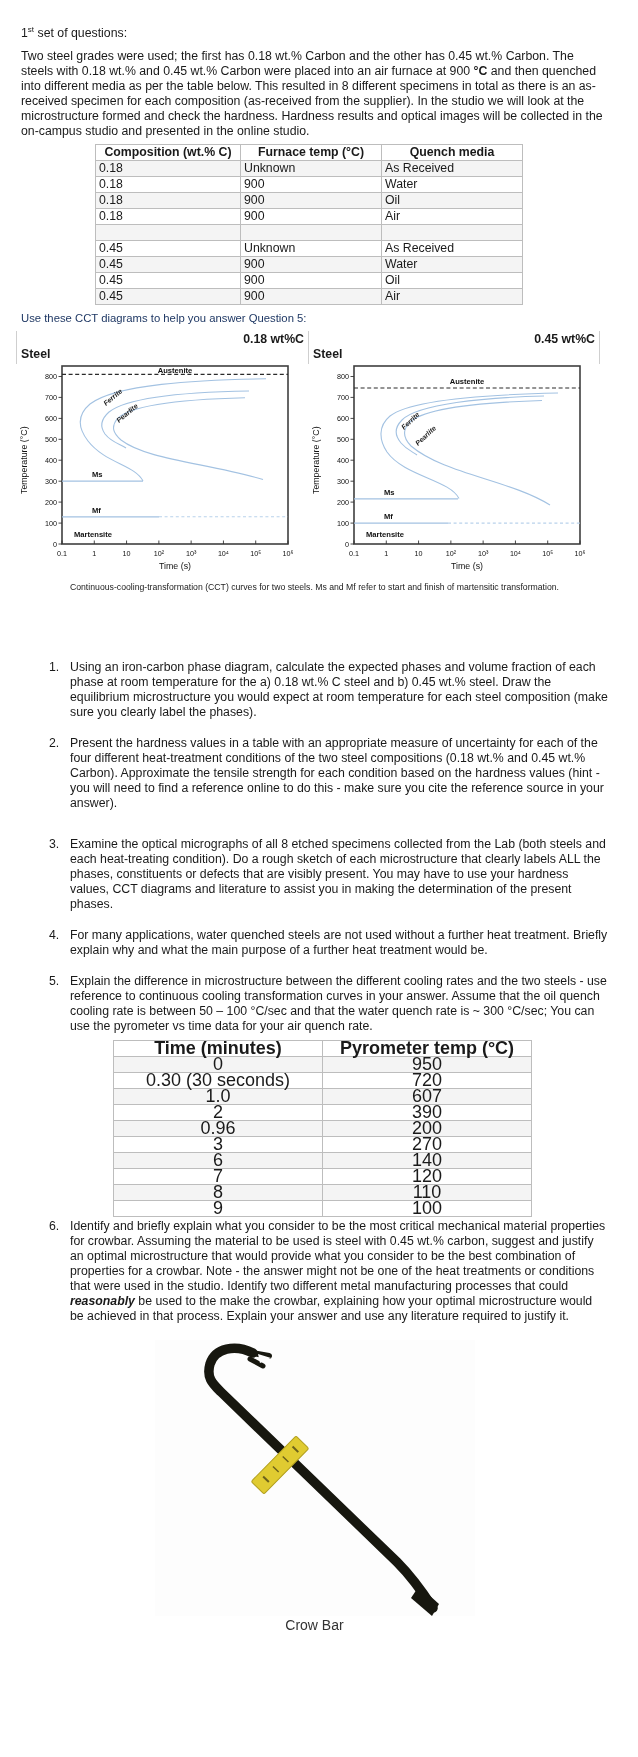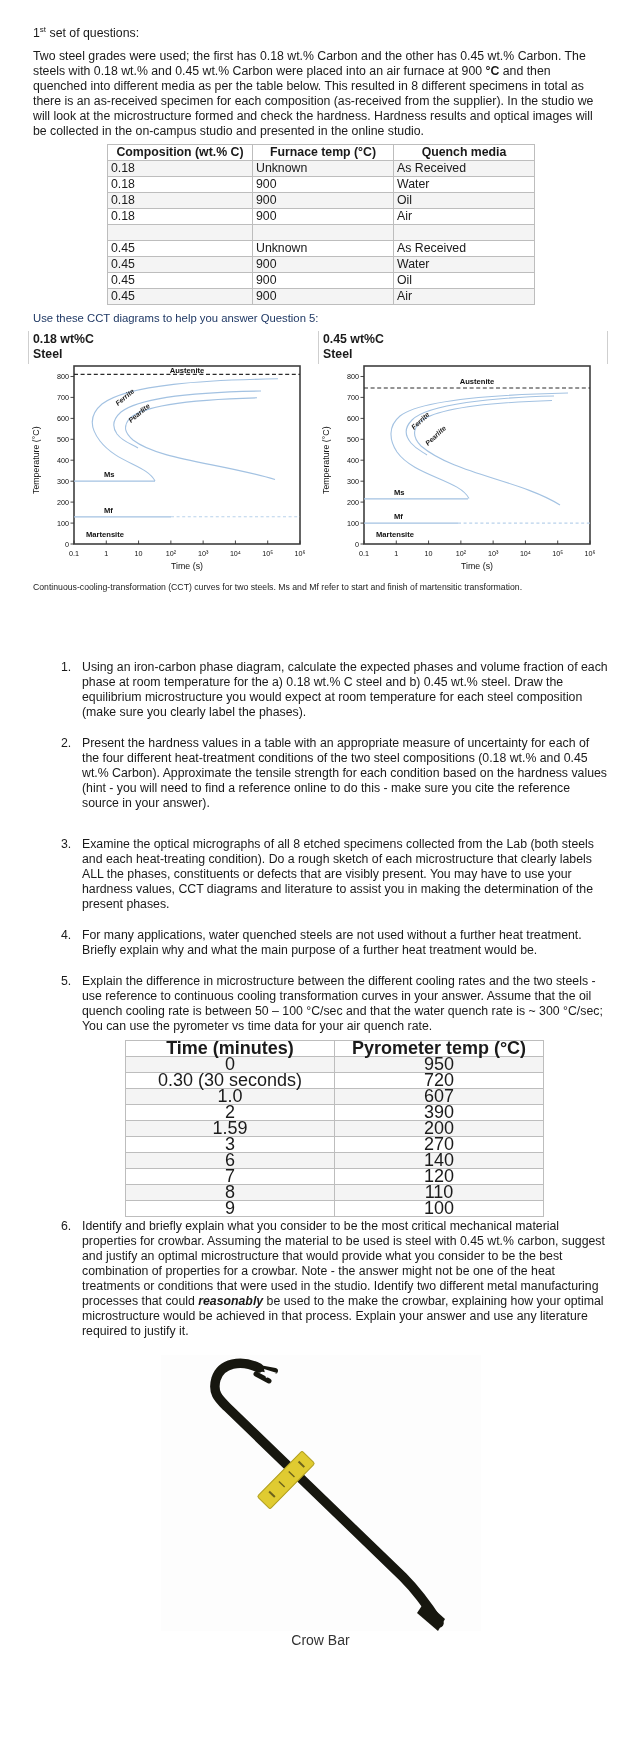--- a/index.html
+++ b/index.html
@@ -1,40 +1,40 @@
 <!DOCTYPE html>
 <html><head>
 <meta charset="utf-8">
 <style>
   html,body{margin:0;padding:0;background:#fff;}
   body{width:638px;height:1757px;overflow:hidden;
        font-family:"Liberation Sans",sans-serif;font-size:12.3px;line-height:15px;color:#1a1a1a;}
-  .page{padding:26px 30px 0 33px;box-sizing:border-box;}
+  .page{padding:26px 30px 0 21px;box-sizing:border-box;}
   sup{font-size:8px;line-height:0;}
   .subheading{font-weight:bold;font-style:italic;text-decoration:underline;margin:0 0 15px 0;}
   .intro{margin:8px 0 5px 0;}
   .intro b{font-weight:bold;}
 
   table{border-collapse:collapse;}
   .spec-table{margin-left:74px;}
   .spec-table th,.spec-table td{border:1px solid #bdbdbd;padding:0 3px;height:15px;font-size:12.3px;}
   .spec-table th{font-weight:bold;text-align:center;vertical-align:top;width:134px;}
   .spec-table th:first-child{width:138px;}
   .spec-table td{text-align:left;}
   .spec-table tbody tr:nth-child(odd) td{background:#f4f4f4;}
 
   .cct-note{color:#1f3864;font-size:11.3px;margin:6px 0 5px 0;}
 
   .cct-wrap{display:flex;margin-left:-5px;}
   .cct-panel{width:292px;}
   .cct-head{border-left:1px solid #cfcfcf;padding:1px 4px 0 4px;height:33px;box-sizing:border-box;}
   .cct-panel.p2 .cct-head{border-right:1px solid #cfcfcf;}
-  .cct-title{text-align:left;font-weight:bold;}
+  .cct-title{text-align:right;font-weight:bold;}
   .cct-steel{font-weight:bold;}
-  .cct-caption{font-size:8.7px;text-align:left;margin-top:7px;color:#1c1c1c;line-height:10px;}
+  .cct-caption{font-size:8.7px;text-align:center;margin-top:7px;color:#1c1c1c;line-height:10px;}
 
   .tick{font-size:7.2px;fill:#111;}
   .axlbl{font-size:8.8px;fill:#111;font-weight:bold;}
   .curve-lbl{font-size:7px;font-weight:bold;font-style:italic;fill:#222;}
   .phase-lbl{font-size:7.6px;font-weight:bold;fill:#111;}
 
   .questions{margin:68px 0 0 28px;}
   .q{display:flex;margin-bottom:16px;}
   .q-num{flex:0 0 21px;}
   .q-text{flex:1;}
@@ -289,21 +289,21 @@
           </tr>
           <tr>
             <td>1.0</td>
             <td>607</td>
           </tr>
           <tr>
             <td>2</td>
             <td>390</td>
           </tr>
           <tr>
-            <td>1.59</td>
+            <td>0.96</td>
             <td>200</td>
           </tr>
           <tr>
             <td>3</td>
             <td>270</td>
           </tr>
           <tr>
             <td>6</td>
             <td>140</td>
           </tr>

